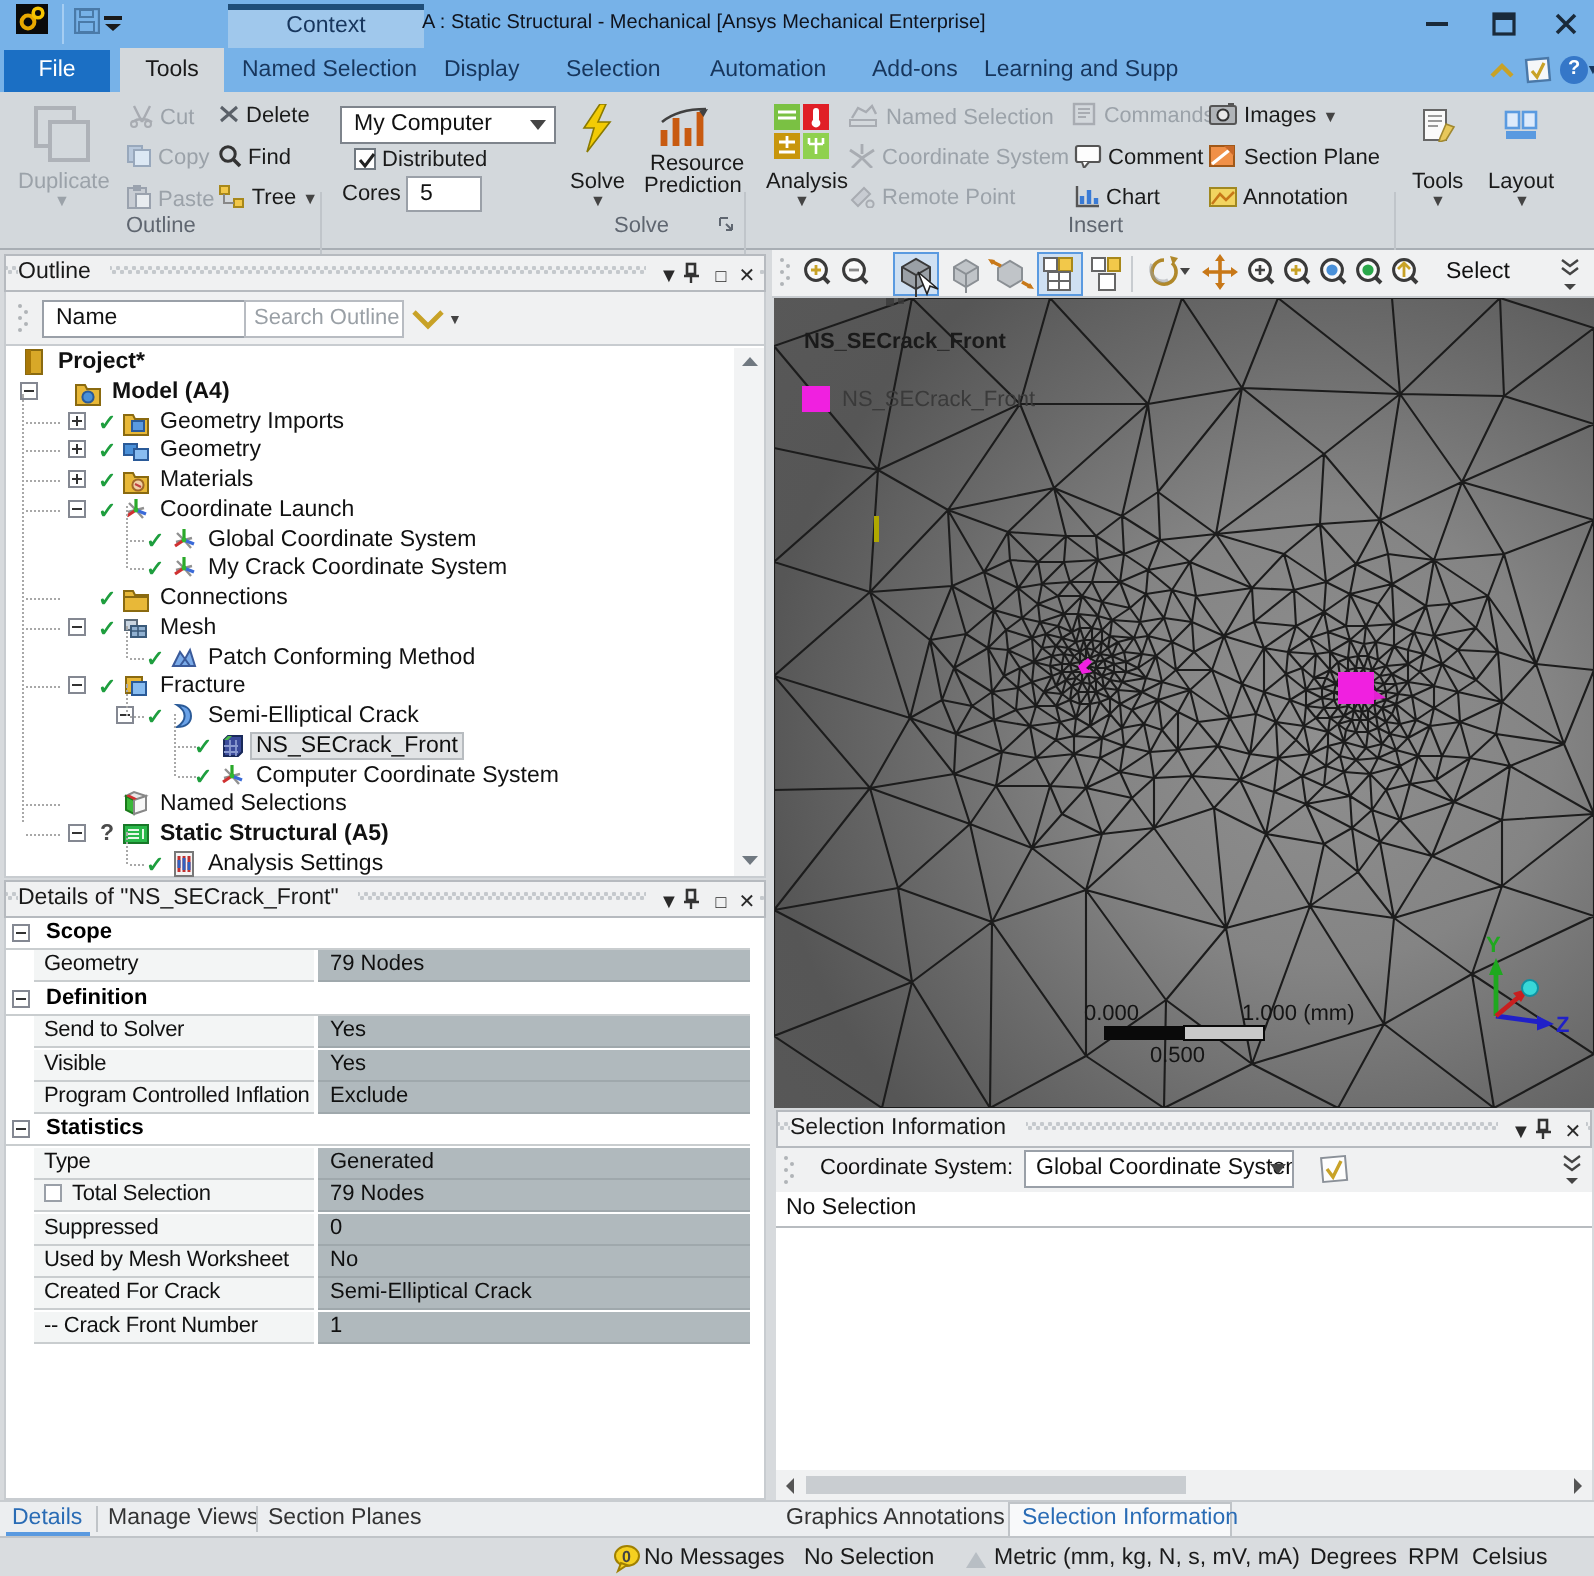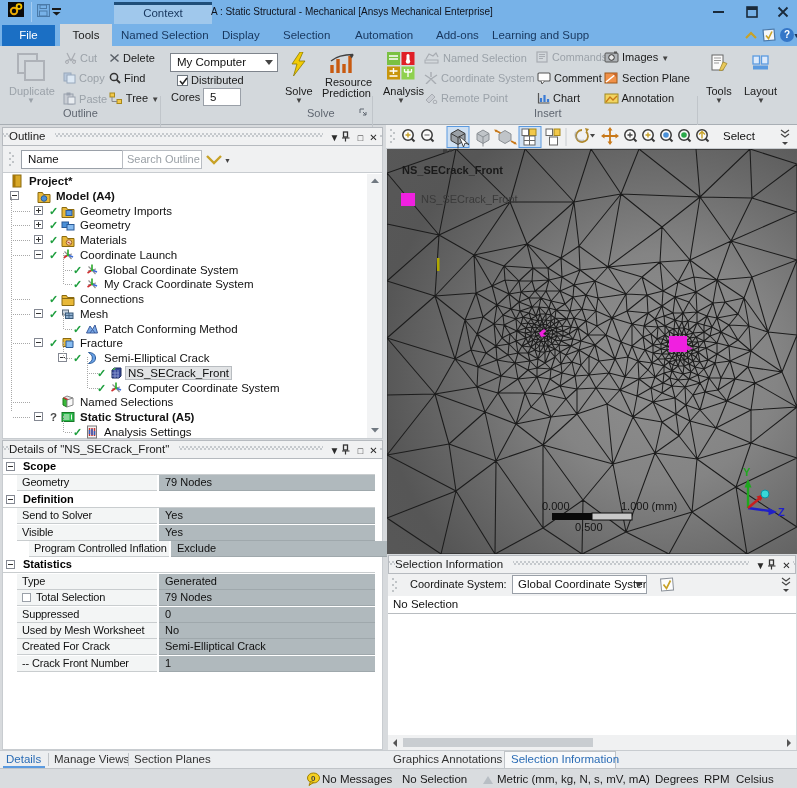--- a/index.html
+++ b/index.html
@@ -496,21 +496,21 @@
       <span style="position:absolute;left:20px">Definition</span>
     </div>
     <div class="abs" style="top:49px;left:0;width:372px;height:17px">
       <div class="dlab">Send to Solver</div>
       <div class="dval">Yes</div>
     </div>
     <div class="abs" style="top:66px;left:0;width:372px;height:17px">
       <div class="dlab">Visible</div>
       <div class="dval">Yes</div>
     </div>
-    <div class="abs" style="top:82px;left:12px;width:334px;height:17px">
+    <div class="abs" style="top:82px;left:0;width:334px;height:17px">
       <div class="dlab">Program Controlled Inflation</div>
       <div class="dval">Exclude</div>
     </div>
     <div class="dcat" style="top:98px">
       <span class="exp" style="position:absolute;left:3px;top:3px"></span>
       <span style="position:absolute;left:20px">Statistics</span>
     </div>
     <div class="abs" style="top:115px;left:0;width:416px;height:17px">
       <div class="dlab">Type</div>
       <div class="dval">Generated</div>

